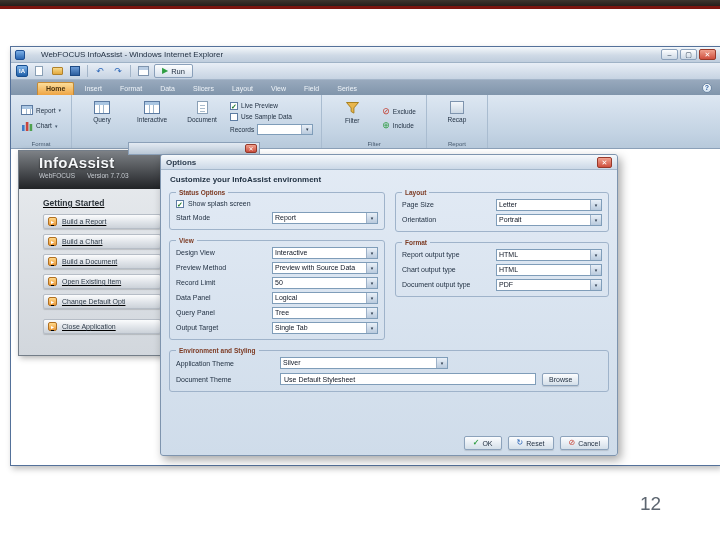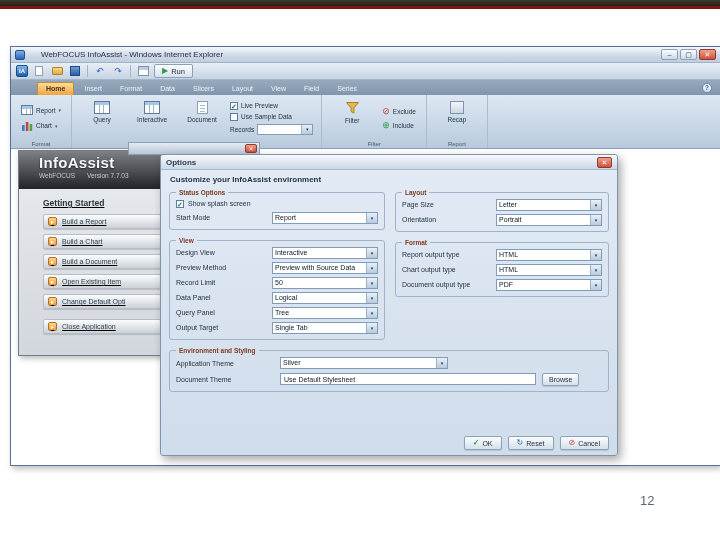--- a/index.html
+++ b/index.html
@@ -93,21 +93,21 @@
   .frow-label{font-size:7px;color:#1d2c3e;white-space:nowrap;}
   .chkrow{justify-content:flex-start;gap:4px;height:13px;}
   .env-fs .frow{justify-content:flex-start;gap:6px;height:16px;}
   .wlbl{width:98px;flex:none;}
   .text-input{display:flex;align-items:center;width:256px;height:12px;background:#fff;border:1px solid #7f9db9;font-size:7px;color:#101826;padding:0 3px;white-space:nowrap;overflow:hidden;}
   .dlg-buttons{position:absolute;right:8px;bottom:6px;display:flex;gap:6px;}
   .dlg-btn{display:flex;align-items:center;justify-content:center;gap:3px;height:14px;padding:0 8px;border:1px solid #8ca2bb;border-radius:2px;background:linear-gradient(180deg,#fcfdff,#d4dfe9);font-size:7px;color:#1d2c3e;box-shadow:0 1px 1px rgba(0,0,0,.12);}
   .dlg-btn .glyph{font-size:8px;}
   .browse-btn{height:13px;padding:0 6px;}
 
-  .page-num{position:absolute;left:640px;top:493px;font-size:13px;color:#5d6670;}
+  .page-num{position:absolute;left:640px;top:493px;font-size:19px;color:#5d6670;}
 </style>
 </head>
 <body>
 
 <div class="slide">
   <div class="top-bar"></div>
 
   <div class="ie-window">
 
     <div class="titlebar">

